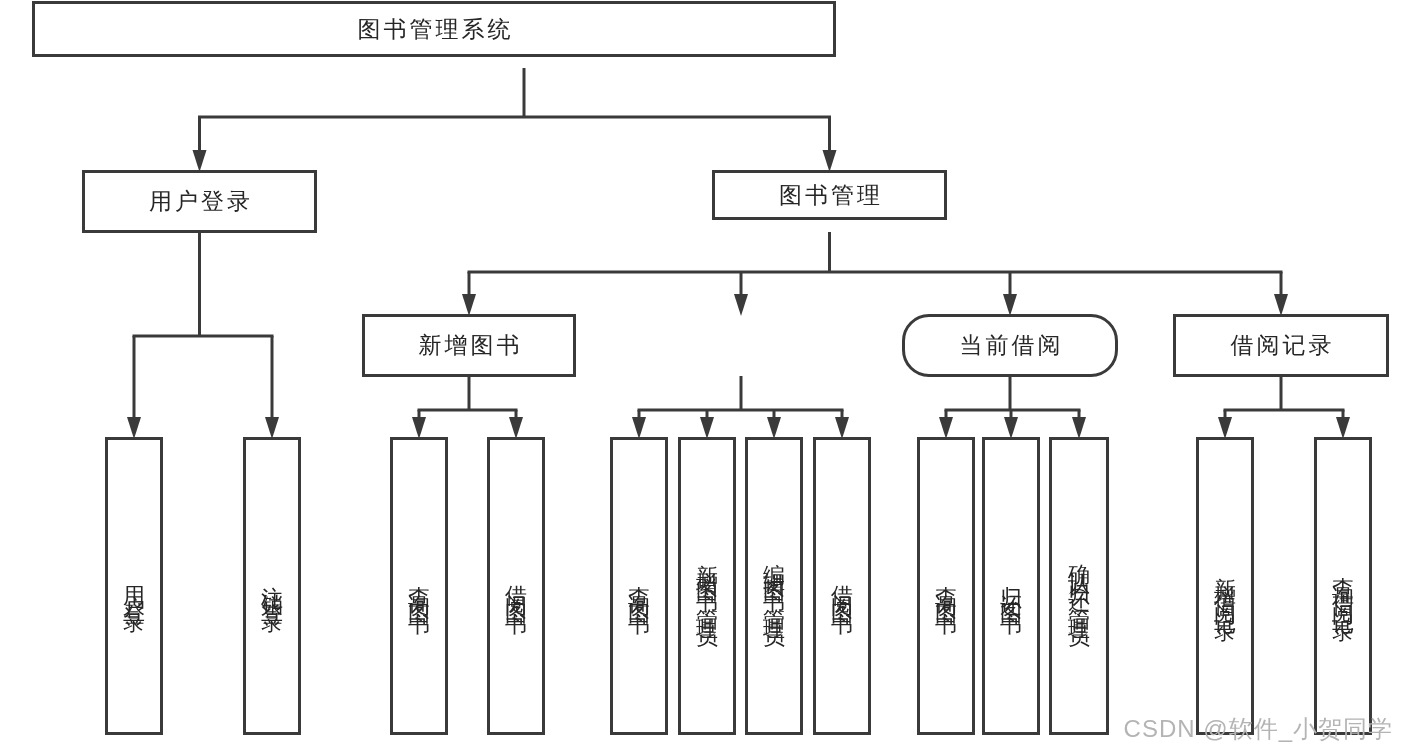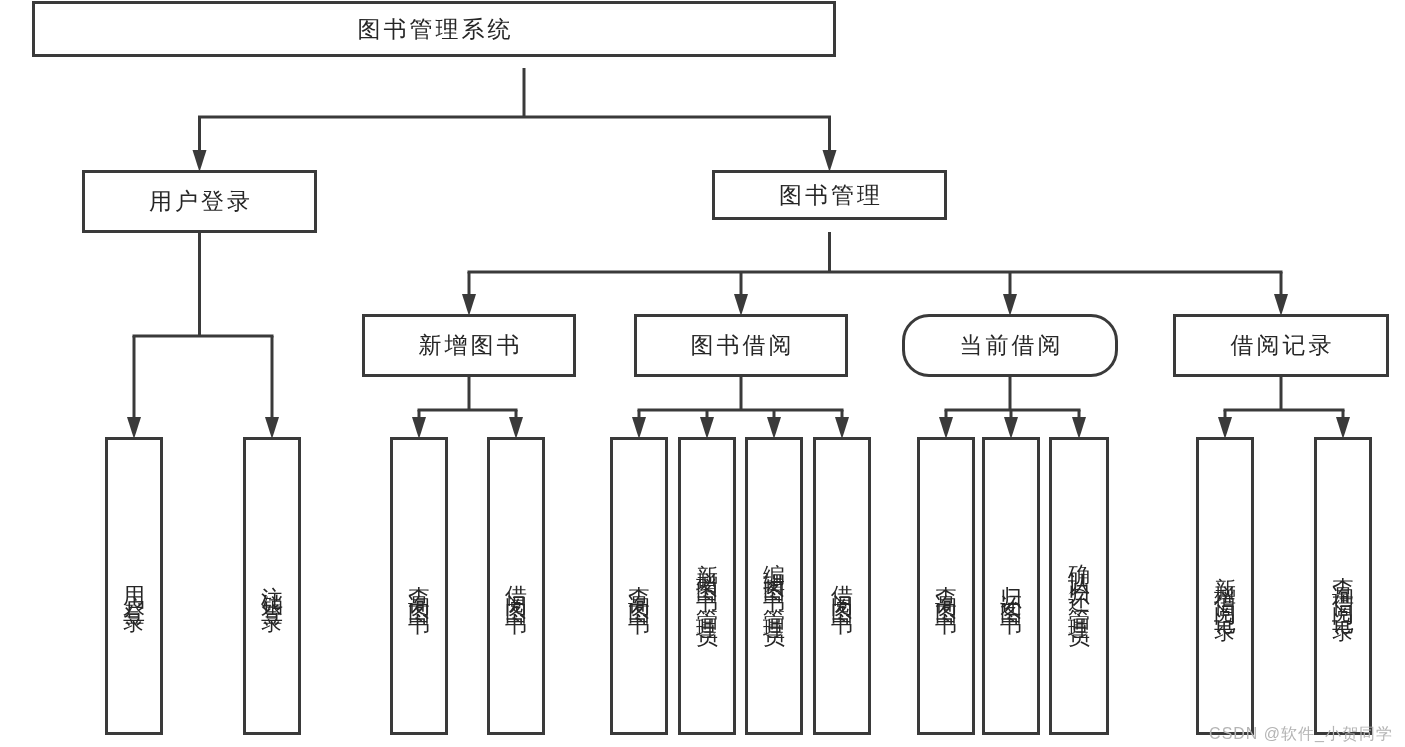--- a/index.html
+++ b/index.html
@@ -42,21 +42,21 @@
     writing-mode: vertical-rl;
     text-orientation: mixed;
     font-size: 22px;
     line-height: 1;
     letter-spacing: 9px;
   }
   #watermark {
     position: absolute;
     right: 12px;
     bottom: 2px;
-    font-size: 16px;
+    font-size: 24px;
     color: #b4b4b4;
     letter-spacing: 1px;
     white-space: nowrap;
     z-index: 5;
   }
 </style>
 </head>
 <body>
 
 <div id="canvas">
@@ -120,23 +120,20 @@
     </div>
     <div class="node h" style="left: 82px; top: 170px; width: 235px; height: 63px;">
       <span class="lbl">用户登录</span>
     </div>
     <div class="node h" style="left: 712px; top: 170px; width: 235px; height: 50px;">
       <span class="lbl">图书管理</span>
     </div>
     <div class="node h" style="left: 362px; top: 314px; width: 214px; height: 63px;">
       <span class="lbl">新增图书</span>
     </div>
-    <div class="node h" style="left: 634px; top: 314px; width: 214px; height: 63px;">
-      <span class="lbl">图书借阅</span>
-    </div>
     <div class="node h" style="left: 902px; top: 314px; width: 216px; height: 63px; border-radius: 27px;">
       <span class="lbl">当前借阅</span>
     </div>
     <div class="node h" style="left: 1173px; top: 314px; width: 216px; height: 63px;">
       <span class="lbl">借阅记录</span>
     </div>
     <div class="node v" style="left: 105px; top: 437px; width: 58px; height: 298px;">
       <span class="lbl">用户登录</span>
     </div>
     <div class="node v" style="left: 243px; top: 437px; width: 58px; height: 298px;">

